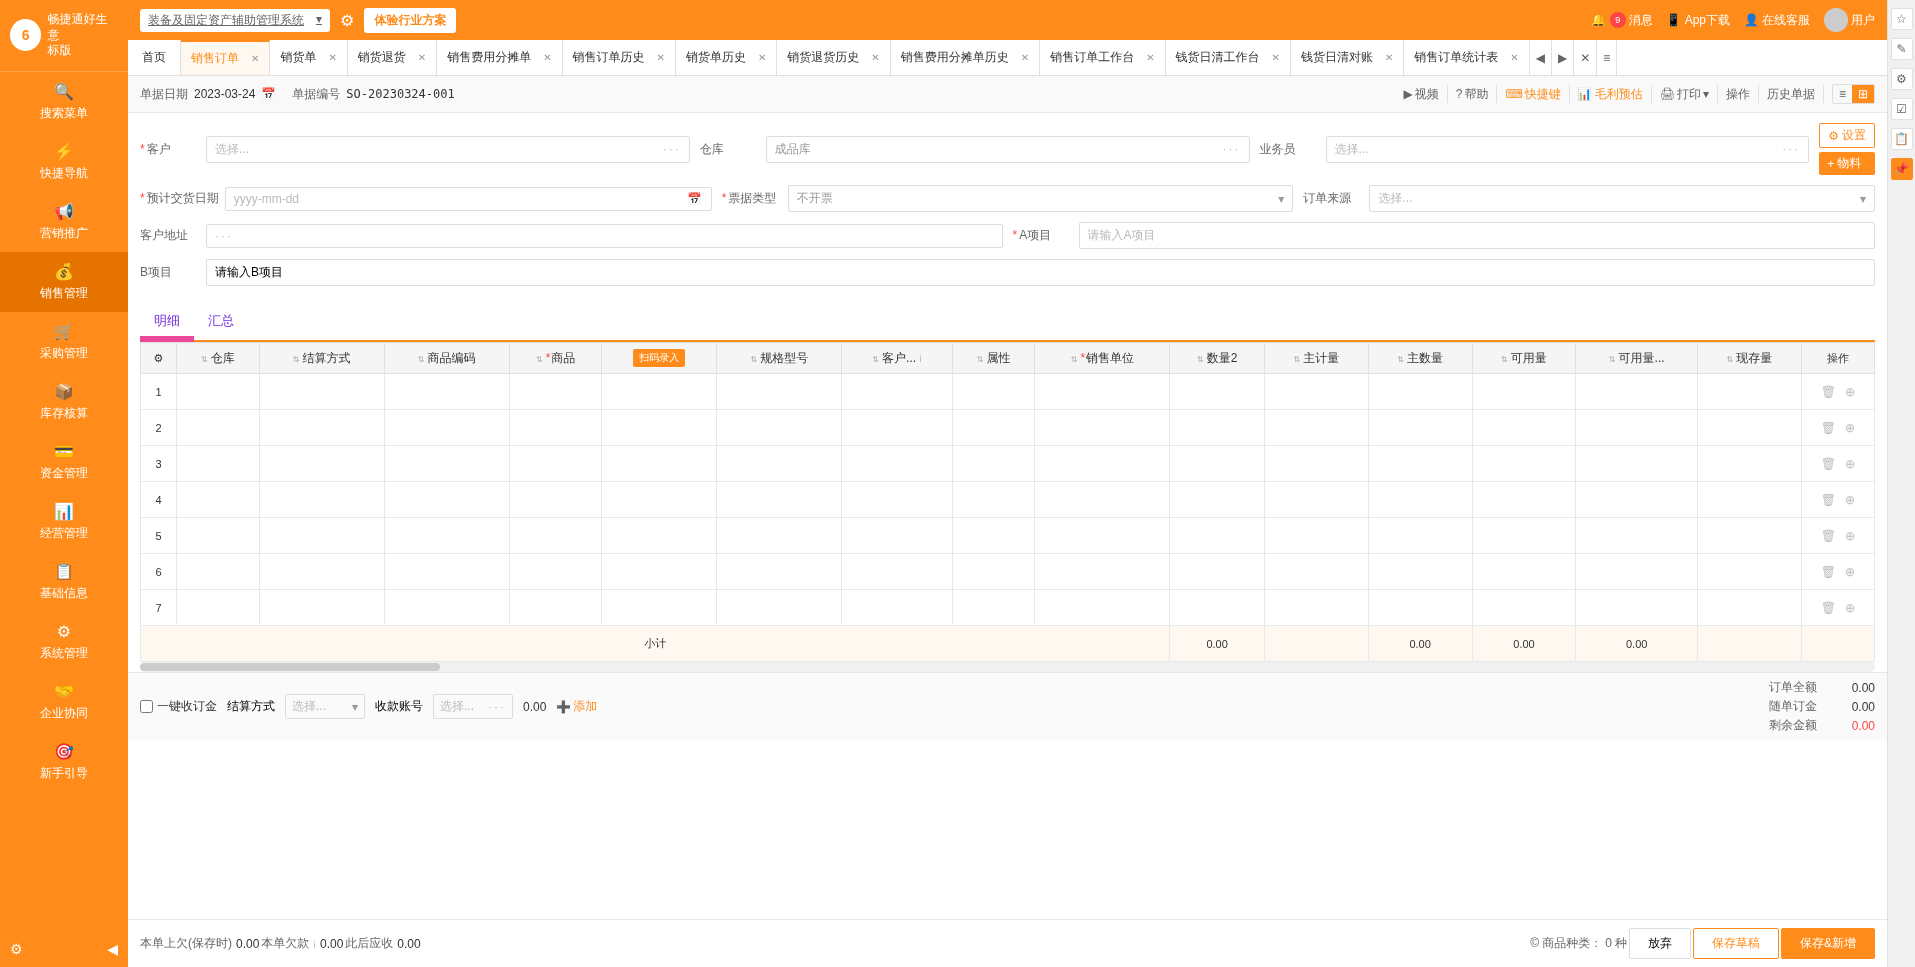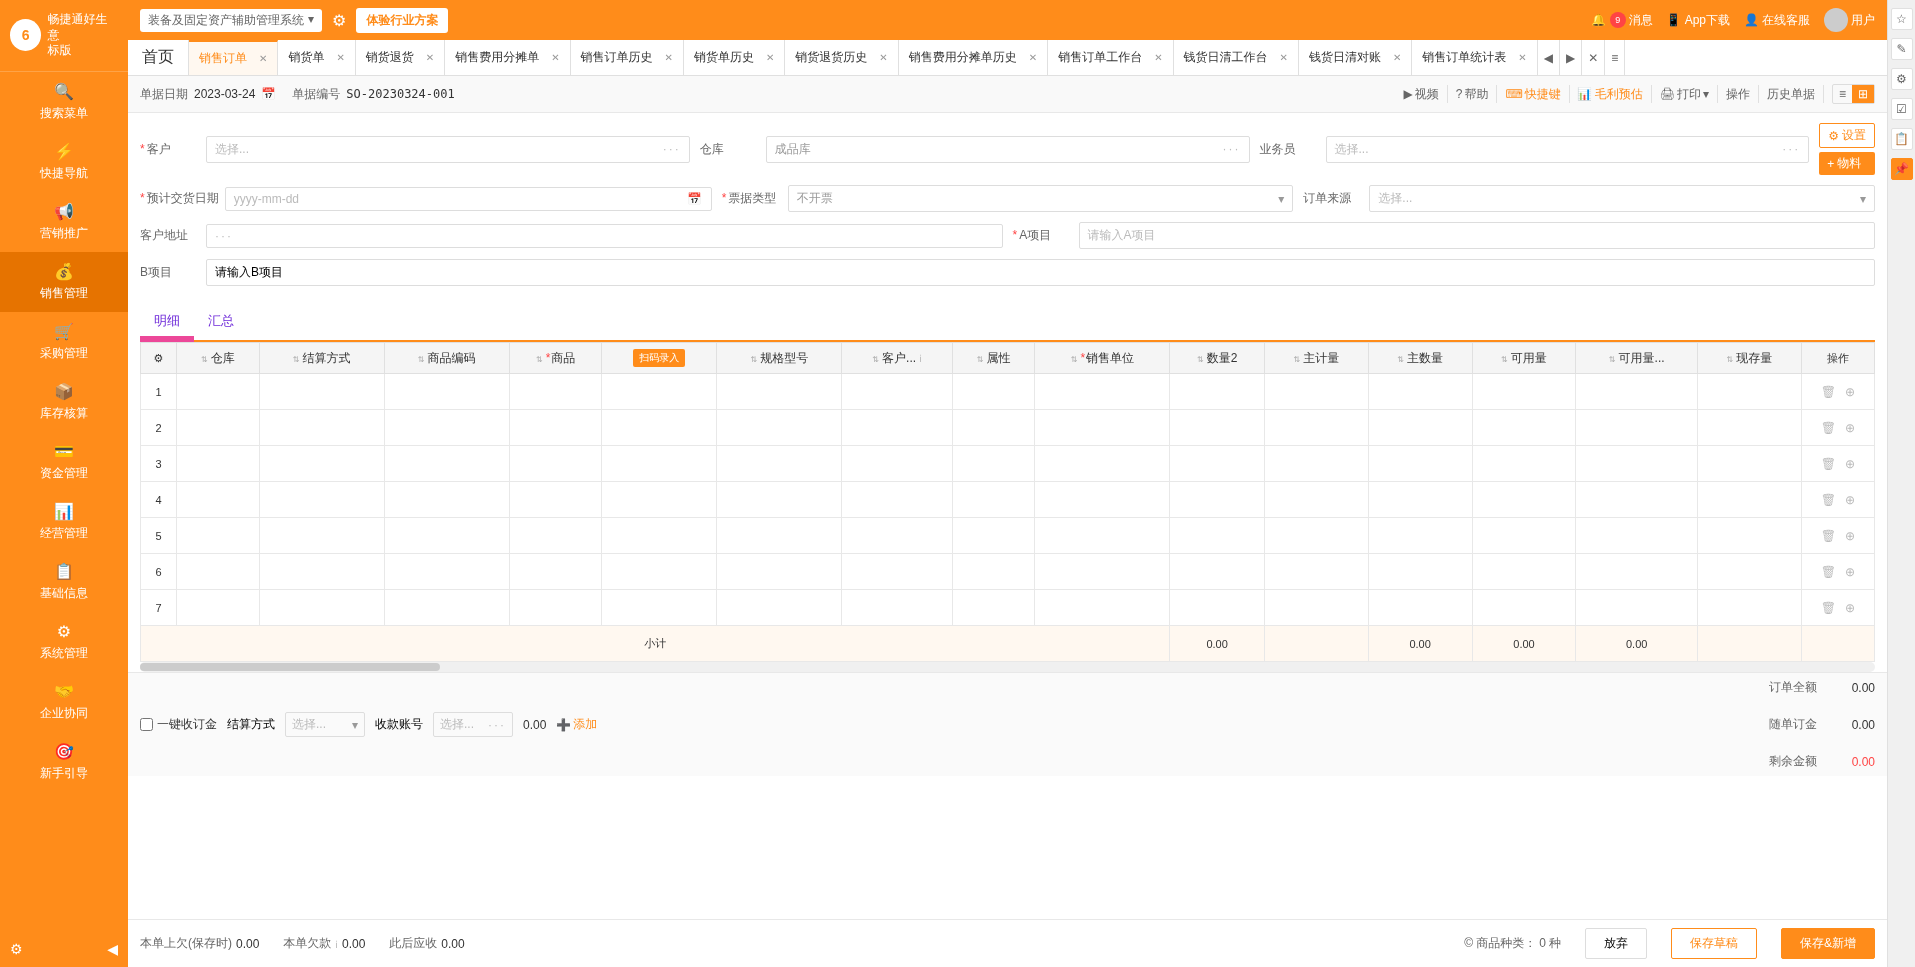--- a/index.html
+++ b/index.html
@@ -72,22 +72,23 @@
       gap: 10px;
     }
     .topbar-app-name {
       background: white;
       border-radius: 3px;
       padding: 3px 8px;
       color: #666;
       font-size: 11px;
       display: flex;
       align-items: flex-start;
-      gap: 4px;
-      cursor: pointer;
+      gap: 12px;
+      cursor: pointer;
+      text-decoration: underline;
     }
     .topbar-settings { color: white; font-size: 16px; cursor: pointer; }
     .topbar-industry-btn {
       background: white;
       color: #ff8c1a;
       border: none;
       border-radius: 3px;
       padding: 4px 10px;
       cursor: pointer;
       font-size: 12px;
@@ -107,21 +108,21 @@
       height: 36px;
       border-bottom: 1px solid #e0e0e0;
       overflow: hidden;
     }
     .tab-home {
       padding: 16px 14px;
       height: 100%;
       display: flex;
       align-items: center;
       color: #333;
-      font-size: 16px;
+      font-size: 12px;
       cursor: pointer;
       border-right: 1px solid #e0e0e0;
     }
     .tab {
       padding: 0 10px;
       height: 100%;
       display: flex;
       align-items: center;
       color: #333;
       font-size: 12px;
@@ -250,35 +251,35 @@
     }
     .add-btn { color: #ff8c1a; cursor: pointer; display: flex; align-items: center; gap: 2px; }
     .bottom-amount { color: #333; }
 
     
     .summary-panel {
       margin-left: auto;
       text-align: right;
       display: flex;
       flex-direction: column;
-      gap: 20px;
+      gap: 2px;
     }
     .summary-row { display: flex; align-items: center; gap: 8px; justify-content: flex-end; }
     .summary-label { color: #666; font-size: 12px; }
     .summary-value { color: #333; font-size: 12px; min-width: 50px; text-align: right; }
     .summary-value.red { color: #ff4444; }
 
     
     .footer {
       display: flex;
       align-items: center;
       padding: 8px 12px;
       background: white;
       border-top: 1px solid #e8e8e8;
-      gap: 24px;
+      gap: 2px;
     }
     .footer-info { display: flex; align-items: center; gap: 4px; color: #666; font-size: 11px; }
     .footer-value { color: #333; }
     .footer-spacer { flex: 1; }
     .footer-product-count { color: #666; font-size: 11px; }
     .footer-btn {
       padding: 6px 18px;
       border: 1px solid #ddd;
       border-radius: 2px;
       cursor: pointer;

